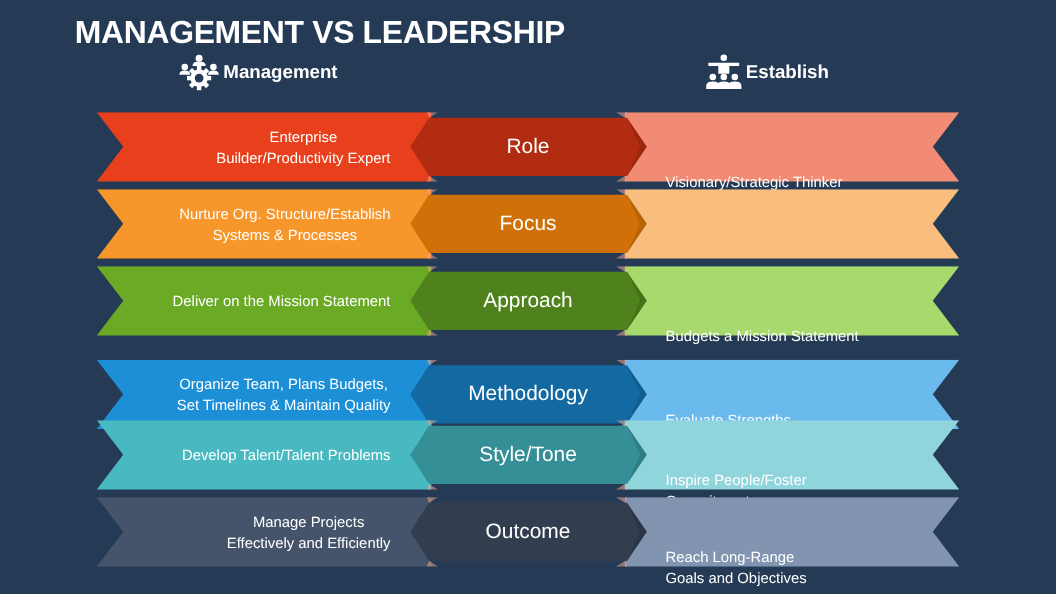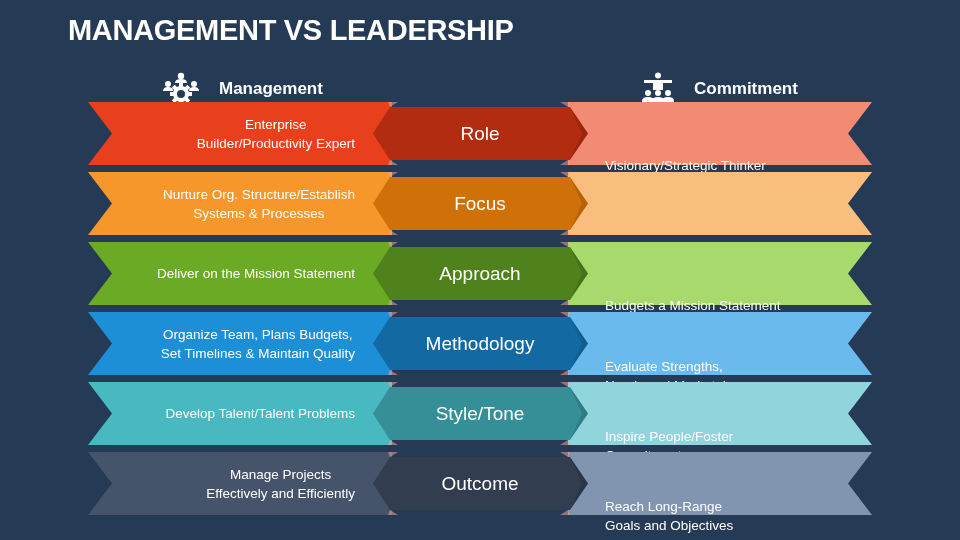--- a/index.html
+++ b/index.html
@@ -9,22 +9,22 @@
     font-family: "Liberation Sans", "DejaVu Sans", sans-serif;
     position: relative;
     color: #ffffff;
   }
   .title {
     position: absolute; left: 40px; top: 14px;
     font-size: 29px; font-weight: bold; letter-spacing: -0.3px;
     color: #ffffff; white-space: nowrap; margin-left: 28px;
   }
   .col-head {
-    position: absolute; top: 72px; height: 34px;
-    display: flex; align-items: center; gap: 19px;
+    position: absolute; top: 49px; height: 34px;
+    display: flex; align-items: center; gap: 3px;
     font-weight: bold; font-size: 17px;
   }
   .col-head.mgmt { left: 162px; }
   .col-head.lead { left: 641px; }
   .col-head svg { display: block; }
 
   .row { position: absolute; left: 0; width: 960px; height: 64px; }
   .shape { position: absolute; top: 0; }
   .shape svg { display: block; }
 
@@ -82,21 +82,21 @@
         <path d="M3 8 h28 v3 h-9 v7 h-10 v-7 h-9 z"></path>
         <circle cx="7" cy="21" r="3"></circle>
         <circle cx="17" cy="21" r="3"></circle>
         <circle cx="27" cy="21" r="3"></circle>
         <path d="M1 32 v-3 q0-4 6-4 q6 0 6 4 v3 z"></path>
         <path d="M11 32 v-3 q0-4 6-4 q6 0 6 4 v3 z"></path>
         <path d="M21 32 v-3 q0-4 6-4 q6 0 6 4 v3 z"></path>
       </g>
     </svg>
   </span>
-  <span>Commitment</span>
+  <span>Establish</span>
 </div>
 
 <div id="rows">
     <div class="row" style="top: 102px;">
     <div class="shape" style="left:88px;">
       <svg width="306" height="64" viewBox="0 0 306 64">
         <polygon class="c-left" points="0,0 304,0 304,63 0,63 24,31.5" fill="#e8401c"></polygon>
       </svg>
     </div>
     <div class="shape" style="left:566px;">
@@ -178,21 +178,21 @@
     <div class="left-text">
         <span class="txt b-left">Deliver on the Mission Statement</span>
       </div>
     <div class="mid-text">
         <span class="txt b-mid">Approach</span>
       </div>
     <div class="right-text">
         <span class="txt b-right">Budgets a Mission Statement</span>
       </div>
   </div>
-    <div class="row" style="top: 312px;">
+    <div class="row" style="top: 327px;">
     <div class="shape" style="left:88px;">
       <svg width="306" height="64" viewBox="0 0 306 64">
         <polygon class="c-left" points="0,0 304,0 304,63 0,63 24,31.5" fill="#1d8fd6"></polygon>
       </svg>
     </div>
     <div class="shape" style="left:566px;">
       <svg width="308" height="64" viewBox="0 0 308 64">
         <polygon class="c-right" points="2,0 306,0 282,31.5 306,63 2,63" fill="#6bbaee"></polygon>
       </svg>
     </div>

